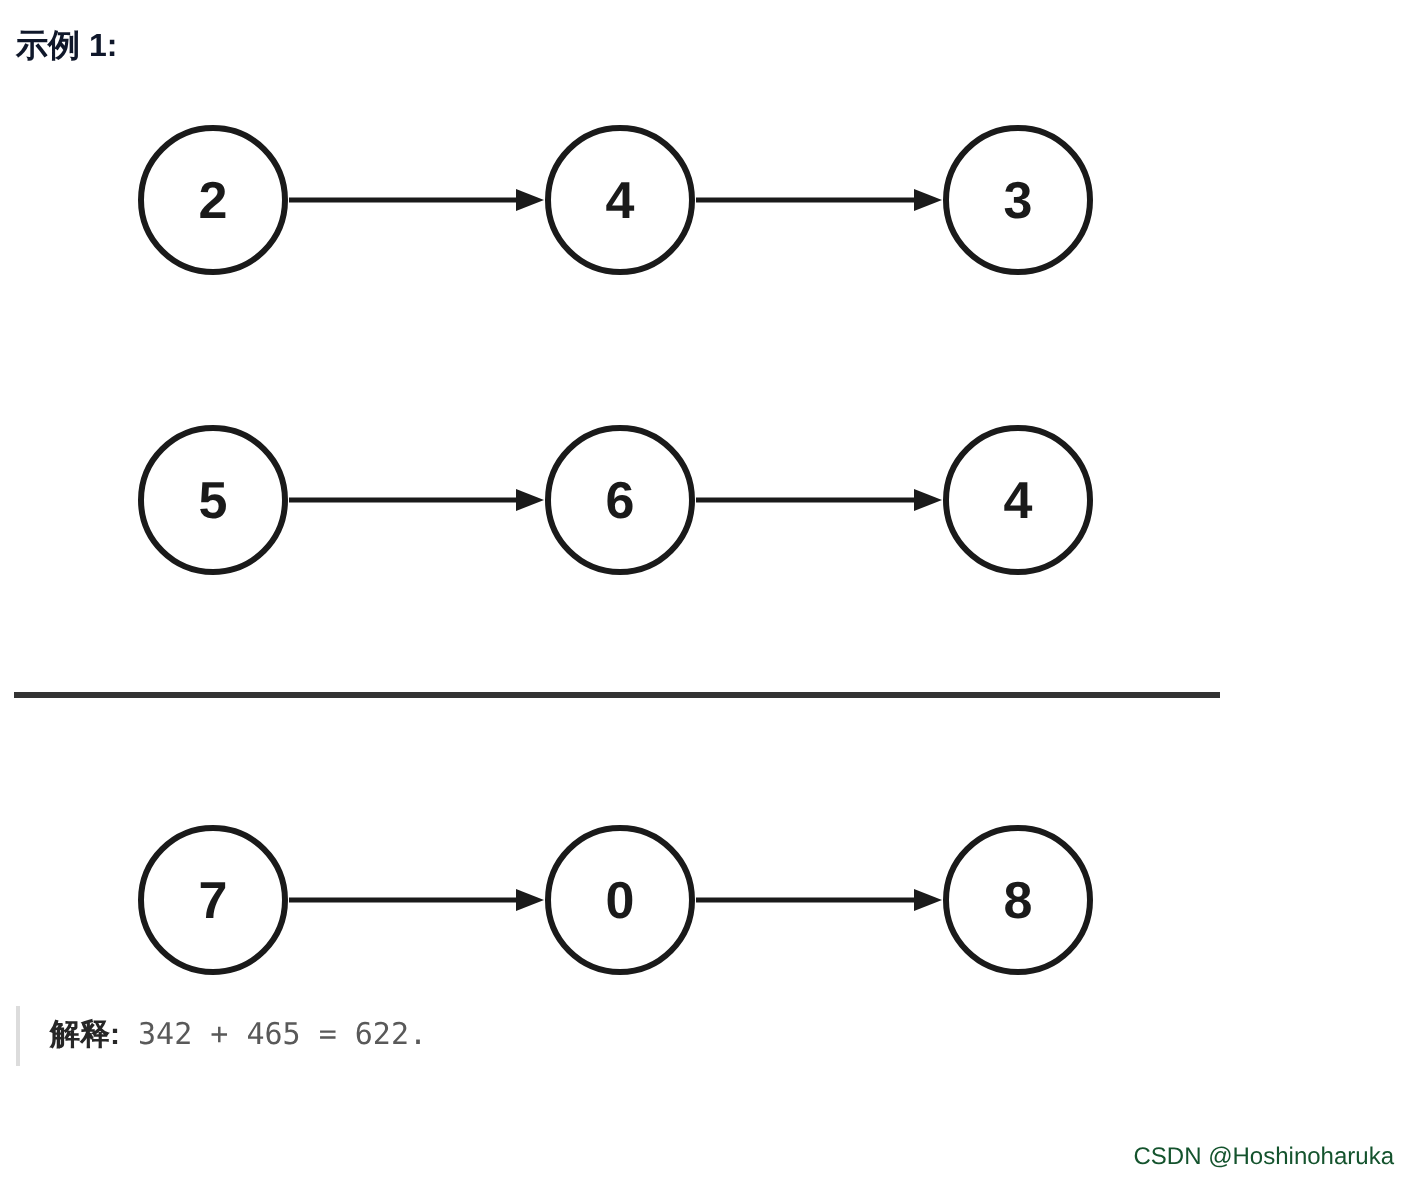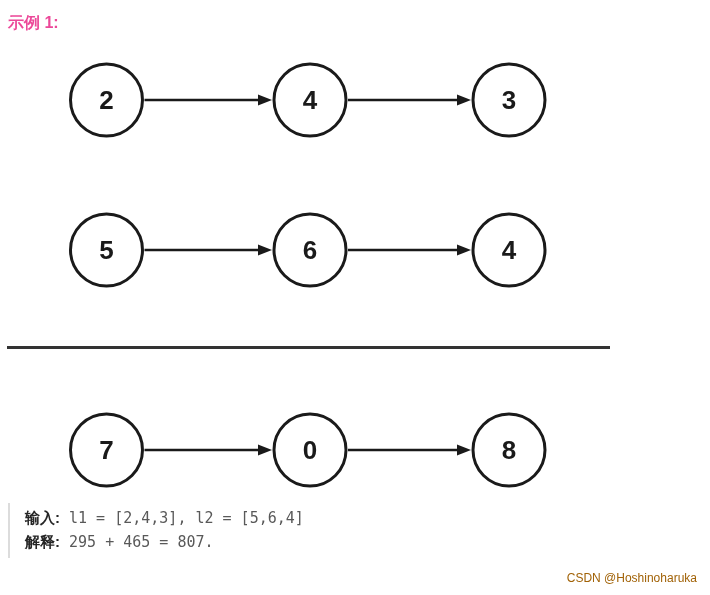--- a/index.html
+++ b/index.html
@@ -1,27 +1,27 @@
 <!DOCTYPE html>
 <html><head>
 <meta charset="utf-8">
 <style>
   html,body{margin:0;padding:0;background:#ffffff;}
   #page{position:relative;width:710px;height:595px;background:#ffffff;overflow:hidden;
         font-family:"Liberation Sans","DejaVu Sans",sans-serif;}
-  .title{position:absolute;left:8px;top:13px;font-size:16px;font-weight:700;color:#ec4899;}
+  .title{position:absolute;left:8px;top:13px;font-size:16px;font-weight:700;color:#0f172a;}
   #diagram{position:absolute;left:0;top:0;width:710px;height:595px;}
   .list-row{position:absolute;left:69px;}
   .separator{position:absolute;left:7px;top:346px;width:603px;height:3px;background:#333333;}
   .example-block{position:absolute;left:8px;top:503px;width:660px;
                  border-left:2px solid #dcdcdc;padding:3px 0 4px 15px;}
   .ex-line{font-size:15px;line-height:23px;white-space:pre;}
   .ex-label{font-weight:700;color:#262626;}
   .ex-value{font-family:"DejaVu Sans Mono","Liberation Mono",monospace;color:#595959;}
-  .watermark{position:absolute;right:13px;top:571px;font-size:12px;color:#a16207;
+  .watermark{position:absolute;right:13px;top:571px;font-size:12px;color:#14532d;
              font-family:"Liberation Sans",sans-serif;}
 </style>
 </head>
 <body>
 
 <div id="page">
   <div class="title">示例 1:</div>
 
   <div id="diagram">
       <svg width="478" height="76" class="list-row" style="top: 62px;">
@@ -58,18 +58,17 @@
         <circle cx="241" cy="38" r="36" fill="#ffffff" stroke="#1a1a1a" stroke-width="3"></circle>
         <text x="241" y="38" text-anchor="middle" dominant-baseline="central" font-size="26" font-weight="700" fill="#1a1a1a" font-family="&quot;Liberation Sans&quot;,&quot;DejaVu Sans&quot;,sans-serif">0</text>
         <circle cx="440" cy="38" r="36" fill="#ffffff" stroke="#1a1a1a" stroke-width="3"></circle>
         <text x="440" y="38" text-anchor="middle" dominant-baseline="central" font-size="26" font-weight="700" fill="#1a1a1a" font-family="&quot;Liberation Sans&quot;,&quot;DejaVu Sans&quot;,sans-serif">8</text>
       </svg>
     </div>
 
   <div class="separator"></div>
 
   <div class="example-block">
-    <div class="ex-line"><span class="ex-label">输入:</span><span class="ex-value"> l1 = [2,4,3], l2 = [5,6,4]</span></div>
-    <div class="ex-line"><span class="ex-label">解释:</span><span class="ex-value"> 295 + 465 = 807.</span></div>
+    <div class="ex-line"><span class="ex-label">解释:</span><span class="ex-value"> 342 + 465 = 622.</span></div>
   </div>
 
   <div class="watermark">CSDN @Hoshinoharuka</div>
 </div>
 
 </body></html>

